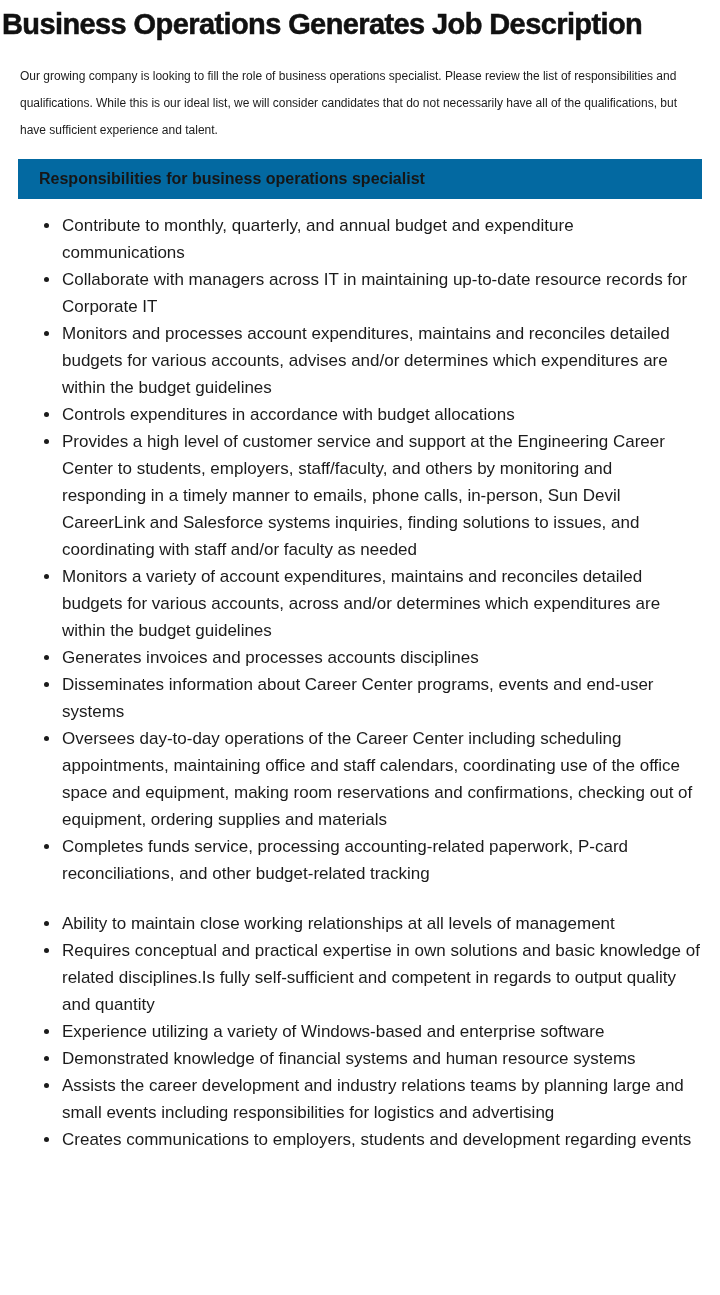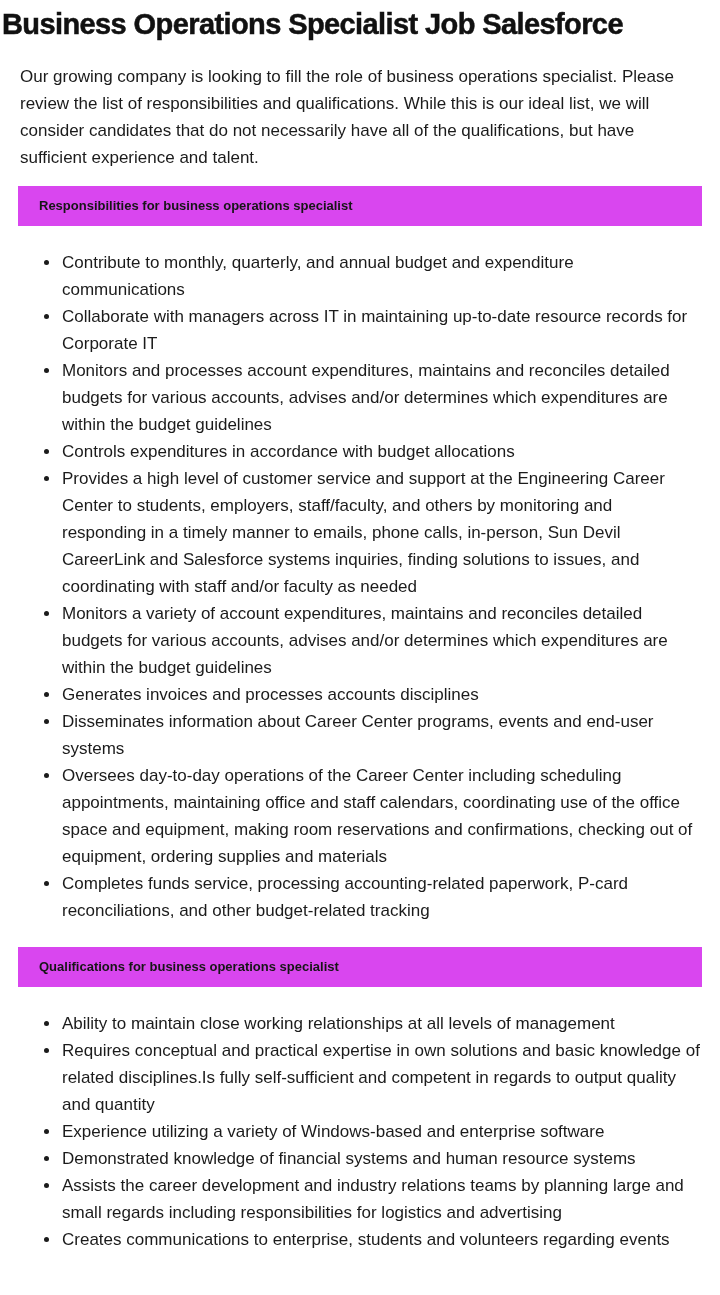--- a/index.html
+++ b/index.html
@@ -26,71 +26,70 @@
     margin: 0;
     padding: 7px 2px 0 2px;
     line-height: 34px;
     color: #111111;
     -webkit-text-stroke: 0.5px #111111;
     white-space: nowrap;
   }
   .intro {
     margin: 22px 30px 0 20px;
     max-width: 662px;
-    font-size: 17px;
+    font-size: 12px;
     line-height: 27px;
   }
   .section-header {
     margin: 15px 18px 0 18px;
-    background: #d946ef;
+    background: #0369a1;
     padding: 10px 10px 10px 21px;
-    font-size: 13px;
+    font-size: 16px;
     font-weight: bold;
     line-height: 20px;
     color: #161616;
   }
   ul.bullet-list {
-    margin: 23px 20px 23px 0;
+    margin: 13px 20px 23px 0;
     padding: 0 0 0 61px;
     max-width: 645px;
   }
   ul.bullet-list li {
     font-size: 17px;
     line-height: 27px;
     padding-left: 1px;
   }
 </style>
 </head>
 <body>
 
 <div class="page">
 
-  <h1 class="doc-title">Business Operations Specialist Job Salesforce</h1>
+  <h1 class="doc-title">Business Operations Generates Job Description</h1>
 
   <p class="intro">Our growing company is looking to fill the role of business operations specialist. Please review the list of responsibilities and qualifications. While this is our ideal list, we will consider candidates that do not necessarily have all of the qualifications, but have sufficient experience and talent.</p>
 
   <div class="section-header">Responsibilities for business operations specialist</div>
 
   <ul class="bullet-list">
       <li>Contribute to monthly, quarterly, and annual budget and expenditure communications</li>
       <li>Collaborate with managers across IT in maintaining up-to-date resource records for Corporate IT</li>
       <li>Monitors and processes account expenditures, maintains and reconciles detailed budgets for various accounts, advises and/or determines which expenditures are within the budget guidelines</li>
       <li>Controls expenditures in accordance with budget allocations</li>
       <li>Provides a high level of customer service and support at the Engineering Career Center to students, employers, staff/faculty, and others by monitoring and responding in a timely manner to emails, phone calls, in-person, Sun Devil CareerLink and Salesforce systems inquiries, finding solutions to issues, and coordinating with staff and/or faculty as needed</li>
-      <li>Monitors a variety of account expenditures, maintains and reconciles detailed budgets for various accounts, advises and/or determines which expenditures are within the budget guidelines</li>
+      <li>Monitors a variety of account expenditures, maintains and reconciles detailed budgets for various accounts, across and/or determines which expenditures are within the budget guidelines</li>
       <li>Generates invoices and processes accounts disciplines</li>
       <li>Disseminates information about Career Center programs, events and end-user systems</li>
       <li>Oversees day-to-day operations of the Career Center including scheduling appointments, maintaining office and staff calendars, coordinating use of the office space and equipment, making room reservations and confirmations, checking out of equipment, ordering supplies and materials</li>
       <li>Completes funds service, processing accounting-related paperwork, P-card reconciliations, and other budget-related tracking</li>
     </ul>
 
-  <div class="section-header">Qualifications for business operations specialist</div>
 
   <ul class="bullet-list">
       <li>Ability to maintain close working relationships at all levels of management</li>
       <li>Requires conceptual and practical expertise in own solutions and basic knowledge of related disciplines.Is fully self-sufficient and competent in regards to output quality and quantity</li>
       <li>Experience utilizing a variety of Windows-based and enterprise software</li>
       <li>Demonstrated knowledge of financial systems and human resource systems</li>
-      <li>Assists the career development and industry relations teams by planning large and small regards including responsibilities for logistics and advertising</li>
-      <li>Creates communications to enterprise, students and volunteers regarding events</li>
+      <li>Assists the career development and industry relations teams by planning large and small events including responsibilities for logistics and advertising</li>
+      <li>Creates communications to employers, students and development regarding events</li>
     </ul>
 
 </div>
 
 </body></html>

